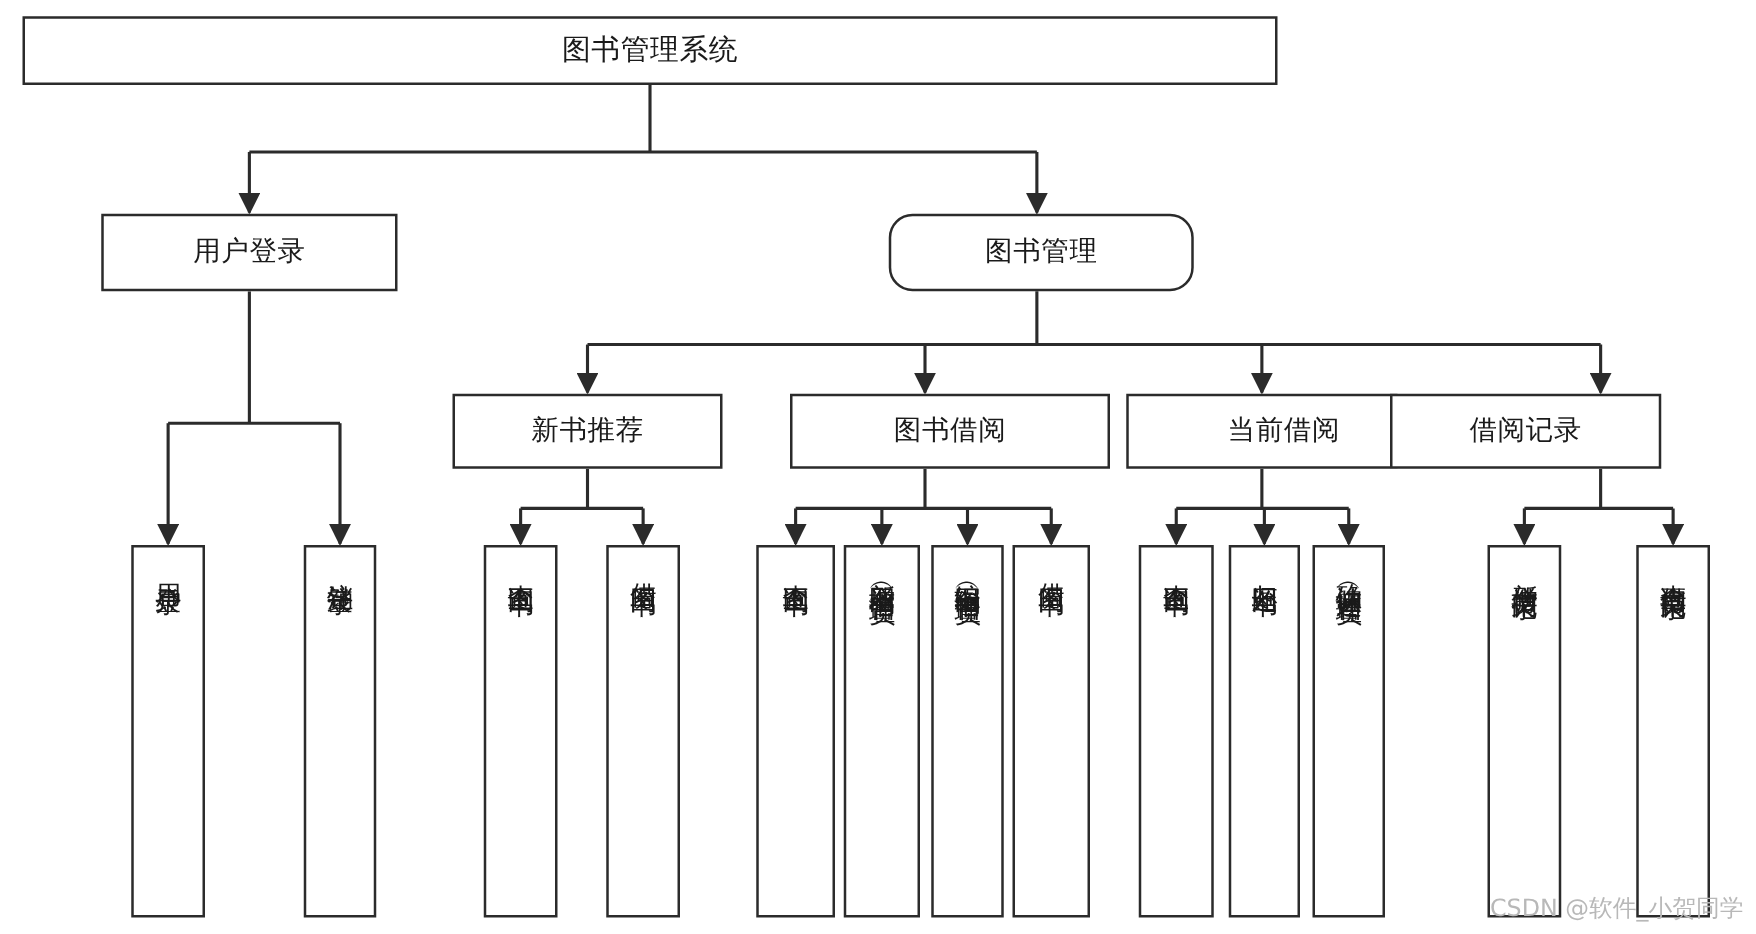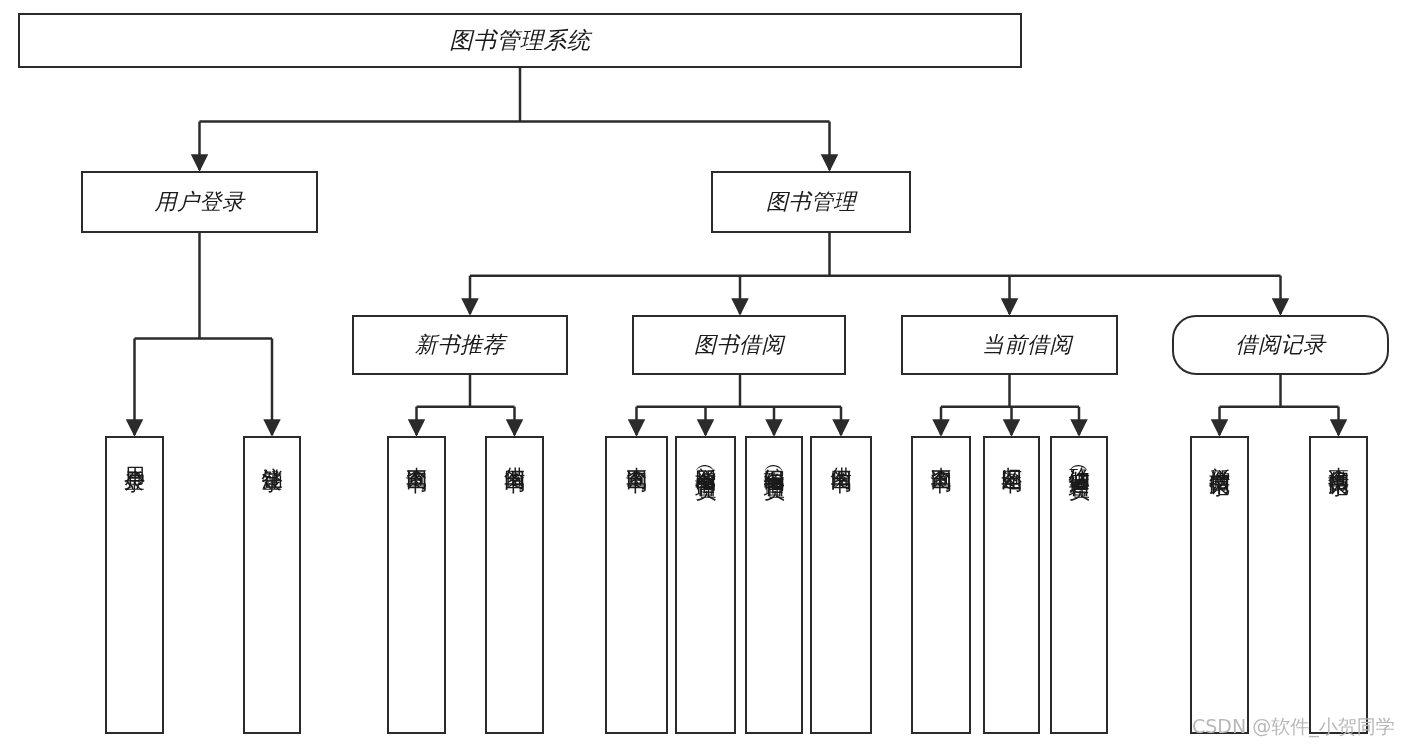--- a/index.html
+++ b/index.html
@@ -38,21 +38,20 @@
   }
   .node .label {
     display: block;
     text-align: center;
     letter-spacing: 0.5px;
   }
   .node.horiz .label {
     writing-mode: horizontal-tb;
     font-size: 22px;
     line-height: 1.1;
-    font-style: italic;
   }
   .node.vert {
     align-items: flex-start;
     justify-content: center;
     padding-top: 12px;
   }
   .node.vert .label {
     writing-mode: vertical-rl;
     text-orientation: upright;
     font-size: 21px;
@@ -116,33 +115,33 @@
       </g>
   </svg>
 
   <div id="node-layer">
       <div class="node horiz root" style="left: 18px; top: 13px; width: 1004px; height: 55px;">
         <span class="label">图书管理系统</span>
       </div>
       <div class="node horiz" style="left: 81px; top: 171px; width: 237px; height: 62px;">
         <span class="label">用户登录</span>
       </div>
-      <div class="node horiz" style="left: 711px; top: 171px; width: 200px; height: 62px;">
+      <div class="node horiz" style="left: 711px; top: 171px; width: 244px; height: 62px; border-radius: 19px;">
         <span class="label">图书管理</span>
       </div>
-      <div class="node horiz" style="left: 352px; top: 315px; width: 216px; height: 60px;">
+      <div class="node horiz" style="left: 362px; top: 315px; width: 216px; height: 60px;">
         <span class="label">新书推荐</span>
       </div>
-      <div class="node horiz" style="left: 632px; top: 315px; width: 214px; height: 60px;">
+      <div class="node horiz" style="left: 632px; top: 315px; width: 256px; height: 60px;">
         <span class="label">图书借阅</span>
       </div>
       <div class="node horiz" style="left: 901px; top: 315px; width: 217px; height: 60px; padding-left: 35px;">
         <span class="label">当前借阅</span>
       </div>
-      <div class="node horiz" style="left: 1172px; top: 315px; width: 217px; height: 60px; border-radius: 24px;">
+      <div class="node horiz" style="left: 1112px; top: 315px; width: 217px; height: 60px;">
         <span class="label">借阅记录</span>
       </div>
       <div class="node vert" style="left: 105px; top: 436px; width: 59px; height: 298px;">
         <span class="label">用户登录</span>
       </div>
       <div class="node vert" style="left: 243px; top: 436px; width: 58px; height: 298px;">
         <span class="label">注销登录</span>
       </div>
       <div class="node vert" style="left: 387px; top: 436px; width: 59px; height: 298px;">
         <span class="label">查询图书</span>

